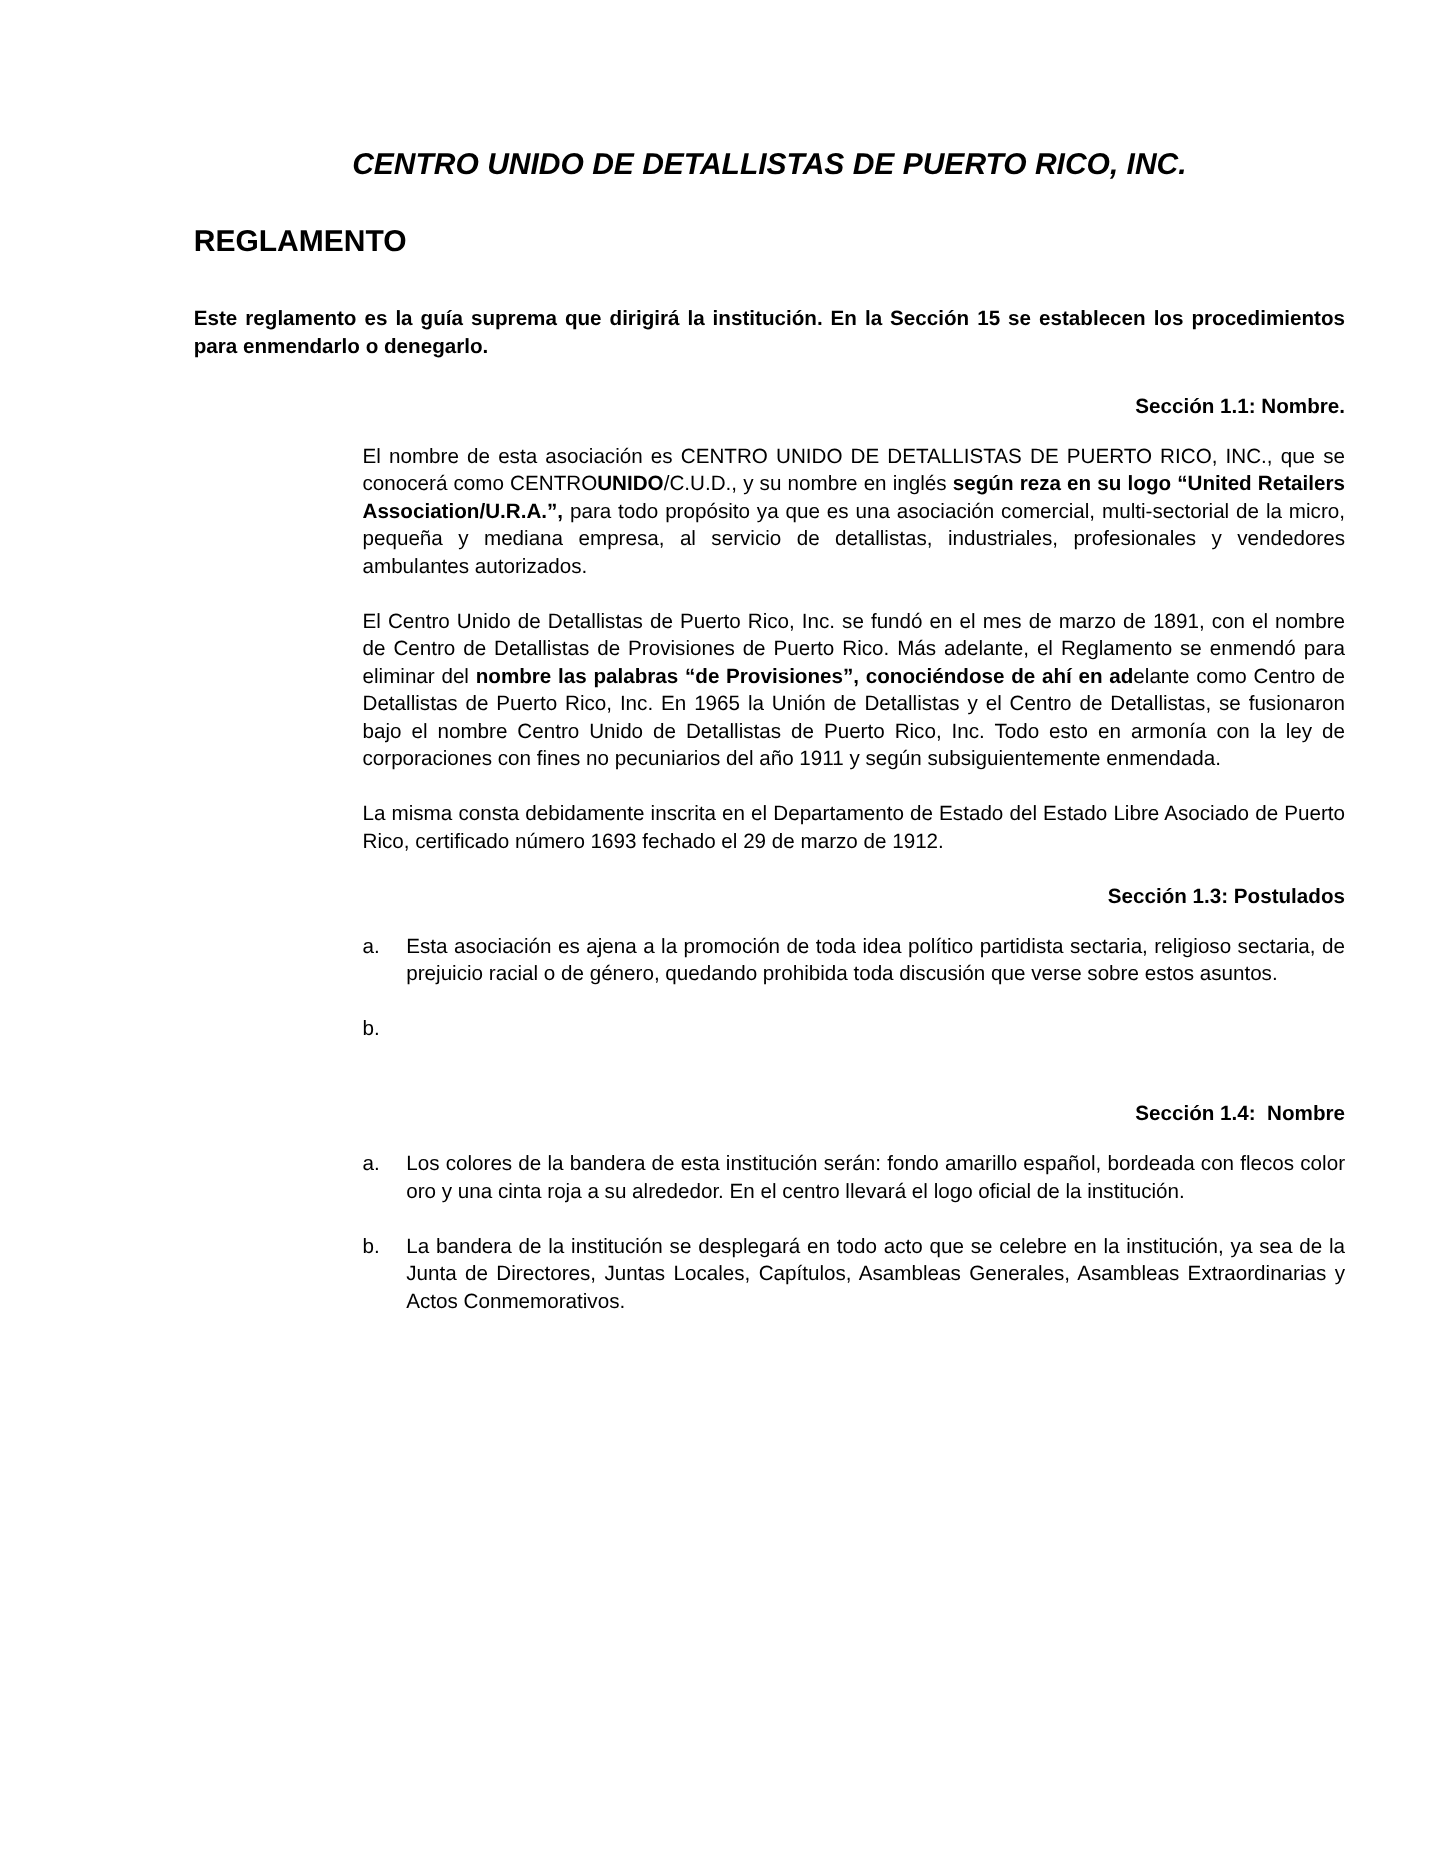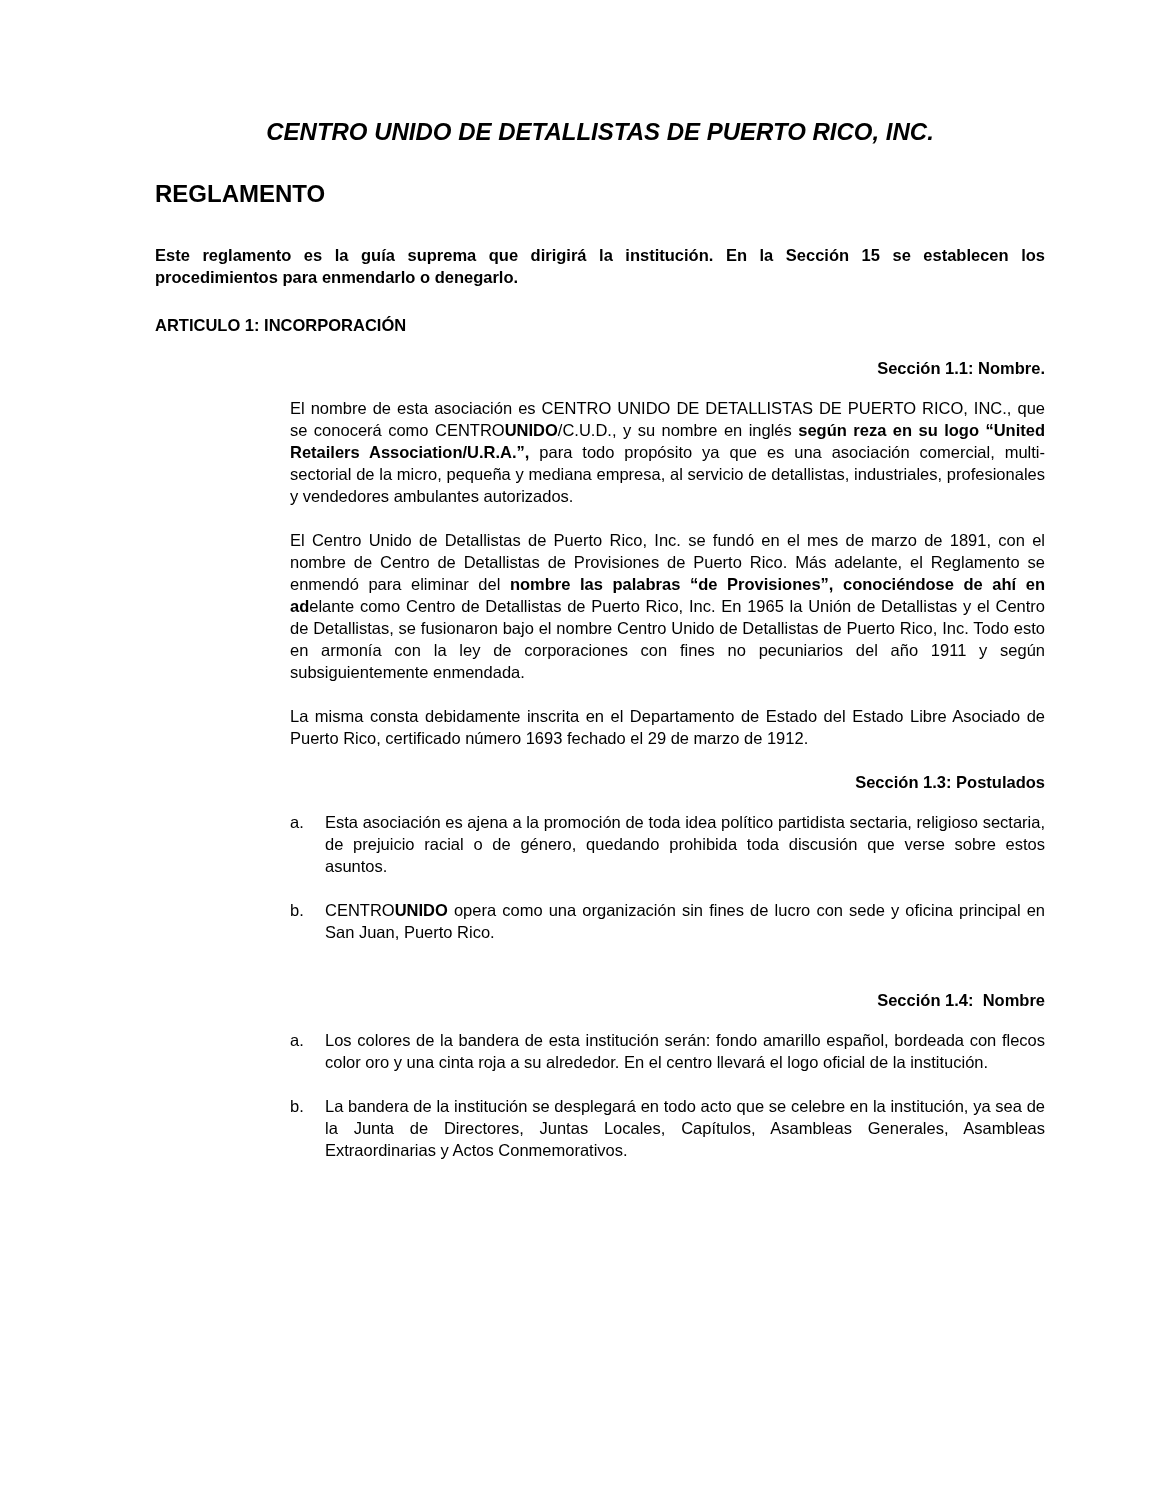--- a/index.html
+++ b/index.html
@@ -4,21 +4,21 @@
 <style>
   html, body {
     margin: 0;
     padding: 0;
     background: #ffffff;
   }
   .page {
     width: 1156px;
     min-height: 1496px;
     box-sizing: border-box;
-    padding: 118px 111px 120px 155px;
+    padding: 118px 80px 120px 155px;
     background: #ffffff;
     color: #000000;
     font-family: "Liberation Sans", sans-serif;
     font-size: 16.5px;
     line-height: 22px;
   }
   .doc-title {
     font-size: 24px;
     line-height: 28px;
     font-weight: bold;
@@ -81,36 +81,34 @@
 <body>
 
 <div class="page">
 
   <h1 class="doc-title">CENTRO UNIDO DE DETALLISTAS DE PUERTO RICO, INC.</h1>
 
   <h2 class="doc-subtitle">REGLAMENTO</h2>
 
   <p class="intro">Este reglamento es la guía suprema que dirigirá la institución. En la Sección 15 se establecen los procedimientos para enmendarlo o denegarlo.</p>
 
-  <h3 class="article-heading">ARTICULO 1: INCORPORACIÓN</h3>
 
   <h4 class="section-heading">Sección 1.1: Nombre.</h4>
   <p class="body-para"><span>El nombre de esta asociación es CENTRO UNIDO DE DETALLISTAS DE PUERTO RICO, INC., que se conocerá como CENTRO</span><span class="bold">UNIDO</span><span>/C.U.D., y su nombre en inglés </span><span class="bold">según reza en su logo “United Retailers Association/U.R.A.”,</span><span> para todo propósito ya que es una asociación comercial, multi-sectorial de la micro, pequeña y mediana empresa, al servicio de detallistas, industriales, profesionales y vendedores ambulantes autorizados.</span></p>
 
   <p class="body-para"><span>El Centro Unido de Detallistas de Puerto Rico, Inc. se fundó en el mes de marzo de 1891, con el nombre de Centro de Detallistas de Provisiones de Puerto Rico.  Más adelante, el Reglamento se enmendó para eliminar del </span><span class="bold">nombre las palabras “de Provisiones”, conociéndose de ahí en ad</span><span>elante como Centro de Detallistas de Puerto Rico, Inc. En 1965 la Unión de Detallistas y el Centro de Detallistas, se fusionaron bajo el nombre Centro Unido de Detallistas de Puerto Rico, Inc. Todo esto en armonía con la ley de corporaciones con fines no pecuniarios del año 1911 y según subsiguientemente enmendada.</span></p>
   <p class="body-para"><span>La misma consta debidamente inscrita en el Departamento de Estado del Estado Libre Asociado de Puerto Rico, certificado número 1693 fechado el 29 de marzo de 1912.</span></p>
 
   <h4 class="section-heading">Sección 1.3: Postulados</h4>
   <div class="list-item">
     <span class="list-marker">a.</span>
     <div class="list-text"><span>Esta asociación es ajena a la promoción de toda idea político partidista sectaria, religioso sectaria, de prejuicio racial o de género, quedando prohibida toda discusión que verse sobre estos asuntos.</span></div>
   </div>
   <div class="list-item">
     <span class="list-marker">b.</span>
-    <div class="list-text"><span>CENTRO</span><span class="bold">UNIDO</span><span> opera como una organización sin fines de lucro con sede y oficina principal en San Juan, Puerto Rico.</span></div>
   </div>
 
   <h4 class="section-heading extra-space">Sección 1.4:  Nombre</h4>
   <div class="list-item">
     <span class="list-marker">a.</span>
     <div class="list-text"><span>Los colores de la bandera de esta institución serán: fondo amarillo español, bordeada con flecos color oro y una cinta roja a su alrededor.  En el centro llevará el logo oficial de la institución.</span></div>
   </div>
   <div class="list-item">
     <span class="list-marker">b.</span>
     <div class="list-text"><span>La bandera de la institución se desplegará en todo acto que se celebre en la institución, ya sea de la Junta de Directores, Juntas Locales, Capítulos, Asambleas Generales, Asambleas Extraordinarias y Actos Conmemorativos.</span></div>

